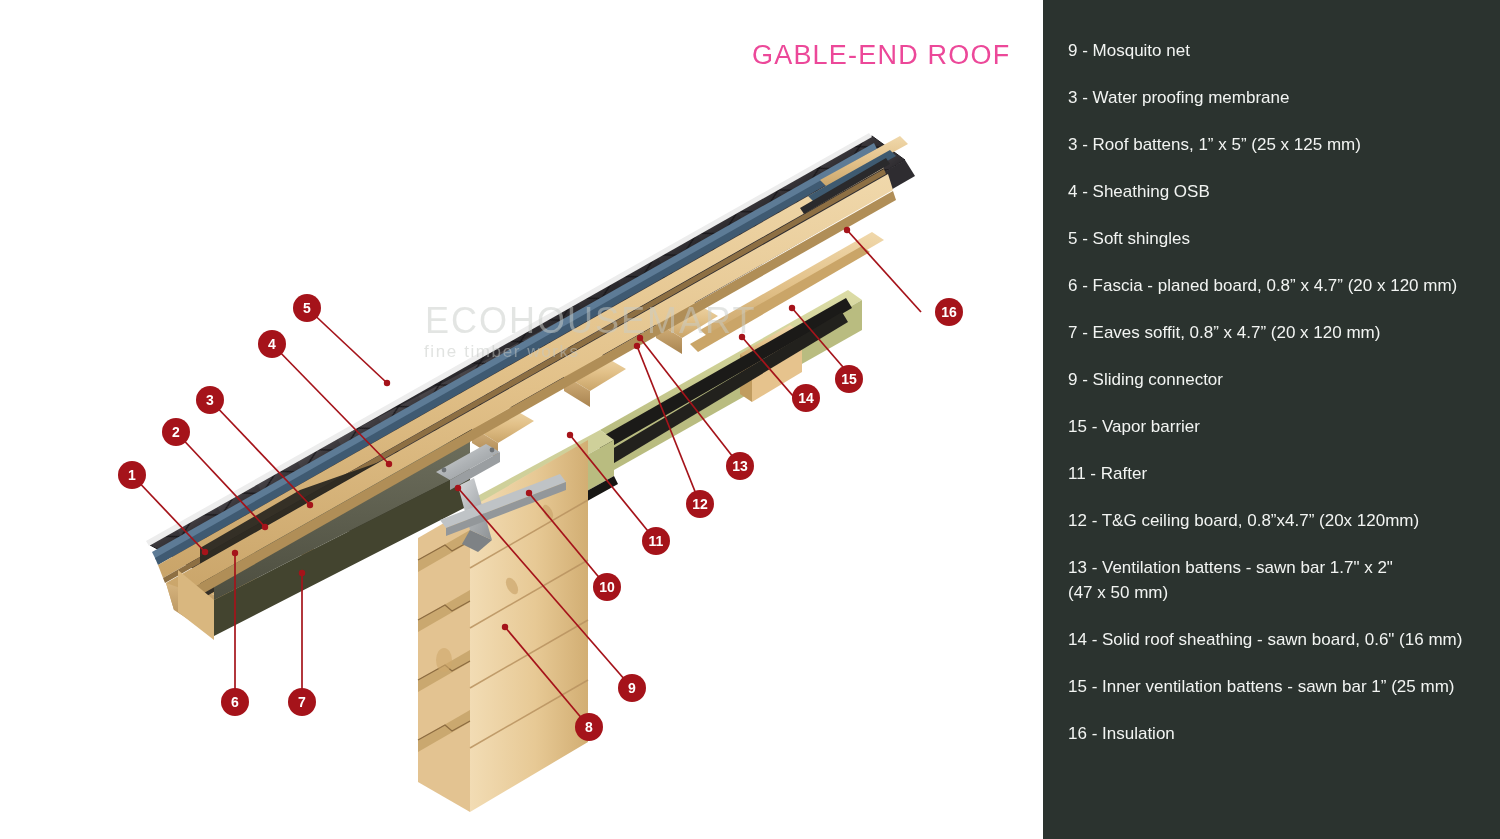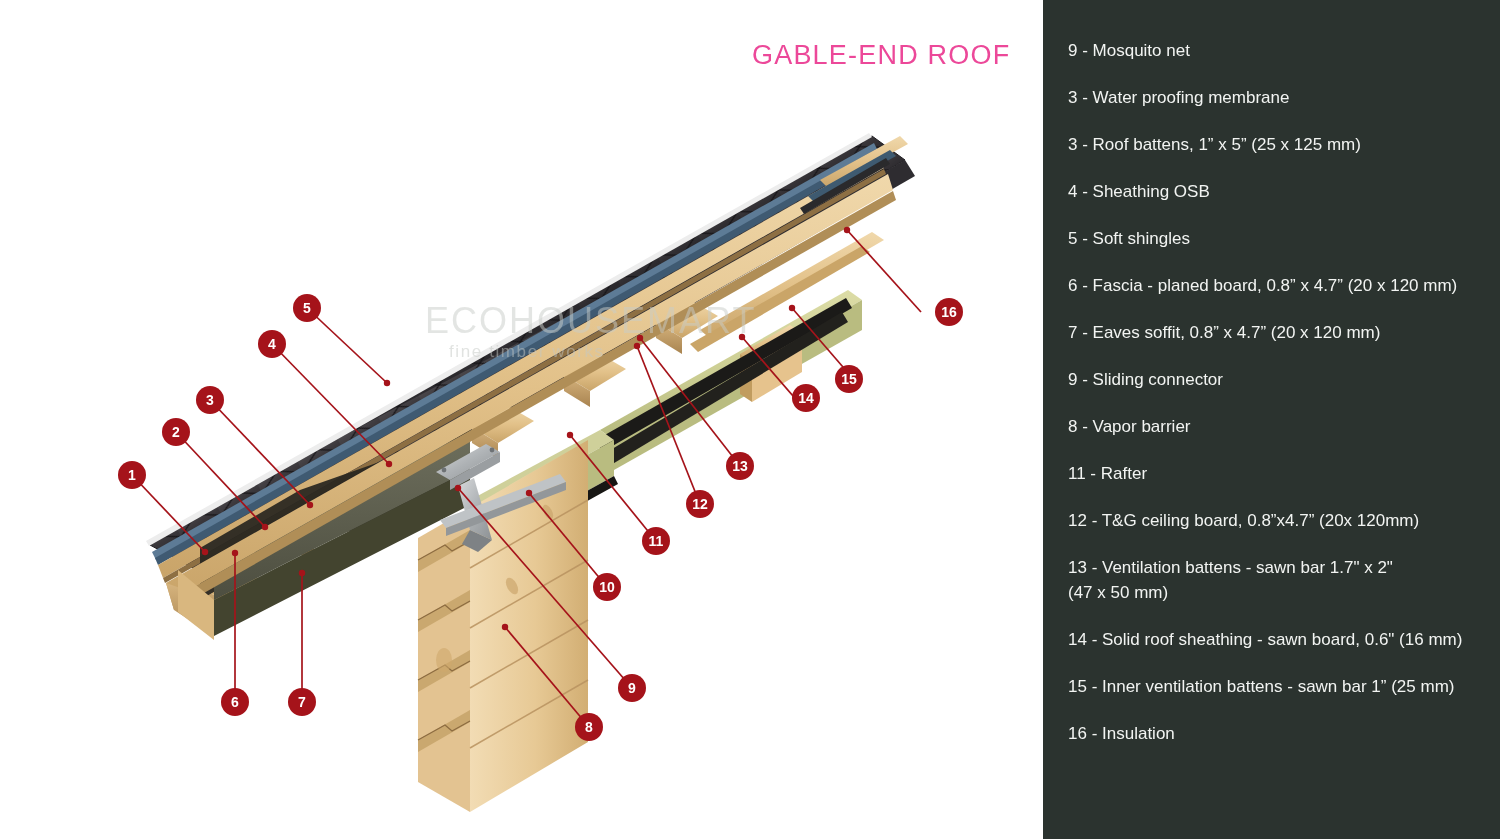--- a/index.html
+++ b/index.html
@@ -29,21 +29,21 @@
     width:330px; height:78px;
     pointer-events:none; opacity:.5;
   }
   .wm-text {
     position:absolute; left:7px; top:4px; width:330px;
     font-size:36px; letter-spacing:2px; color:#c9cdc9;
     font-weight:400; white-space:nowrap;
   }
   .wm-sub {
     position:absolute; left:6px; top:46px; width:330px;
-    font-size:17px; letter-spacing:1.6px; color:#c4c8c4; white-space:nowrap;margin-left:25px;
+    font-size:17px; letter-spacing:1.6px; color:#c4c8c4; white-space:nowrap;
   }
 
   svg.art { position:absolute; left:0; top:0; width:1043px; height:839px; }
 
   
   .marker {
     position:absolute; width:28px; height:28px; border-radius:50%;
     background:#a5131a; color:#fff;
     font-size:14px; font-weight:bold;
     display:flex; align-items:center; justify-content:center;
@@ -300,21 +300,21 @@
   <div class="legend">
     <div class="legend-list" id="legend-list">
         <div class="legend-item">9 - Mosquito net</div>
         <div class="legend-item">3 - Water proofing membrane</div>
         <div class="legend-item">3 - Roof battens, 1” x 5” (25 x 125 mm)</div>
         <div class="legend-item">4 - Sheathing OSB</div>
         <div class="legend-item">5 - Soft shingles</div>
         <div class="legend-item">6 - Fascia - planed board, 0.8” x 4.7” (20 x 120 mm)</div>
         <div class="legend-item">7 - Eaves soffit, 0.8” x 4.7” (20 x 120 mm)</div>
         <div class="legend-item">9 - Sliding connector</div>
-        <div class="legend-item">8 - Vapor barrier</div>
+        <div class="legend-item">15 - Vapor barrier</div>
         <div class="legend-item">11 - Rafter</div>
         <div class="legend-item">12 - T&amp;G ceiling board, 0.8”x4.7” (20x 120mm)</div>
         <div class="legend-item">13 - Ventilation battens - sawn bar 1.7" x 2"
 (47 x 50 mm)</div>
         <div class="legend-item">14 - Solid roof sheathing - sawn board, 0.6" (16 mm)</div>
         <div class="legend-item">15 - Inner ventilation battens - sawn bar 1” (25 mm)</div>
         <div class="legend-item">16 - Insulation</div>
       </div>
   </div>
 

